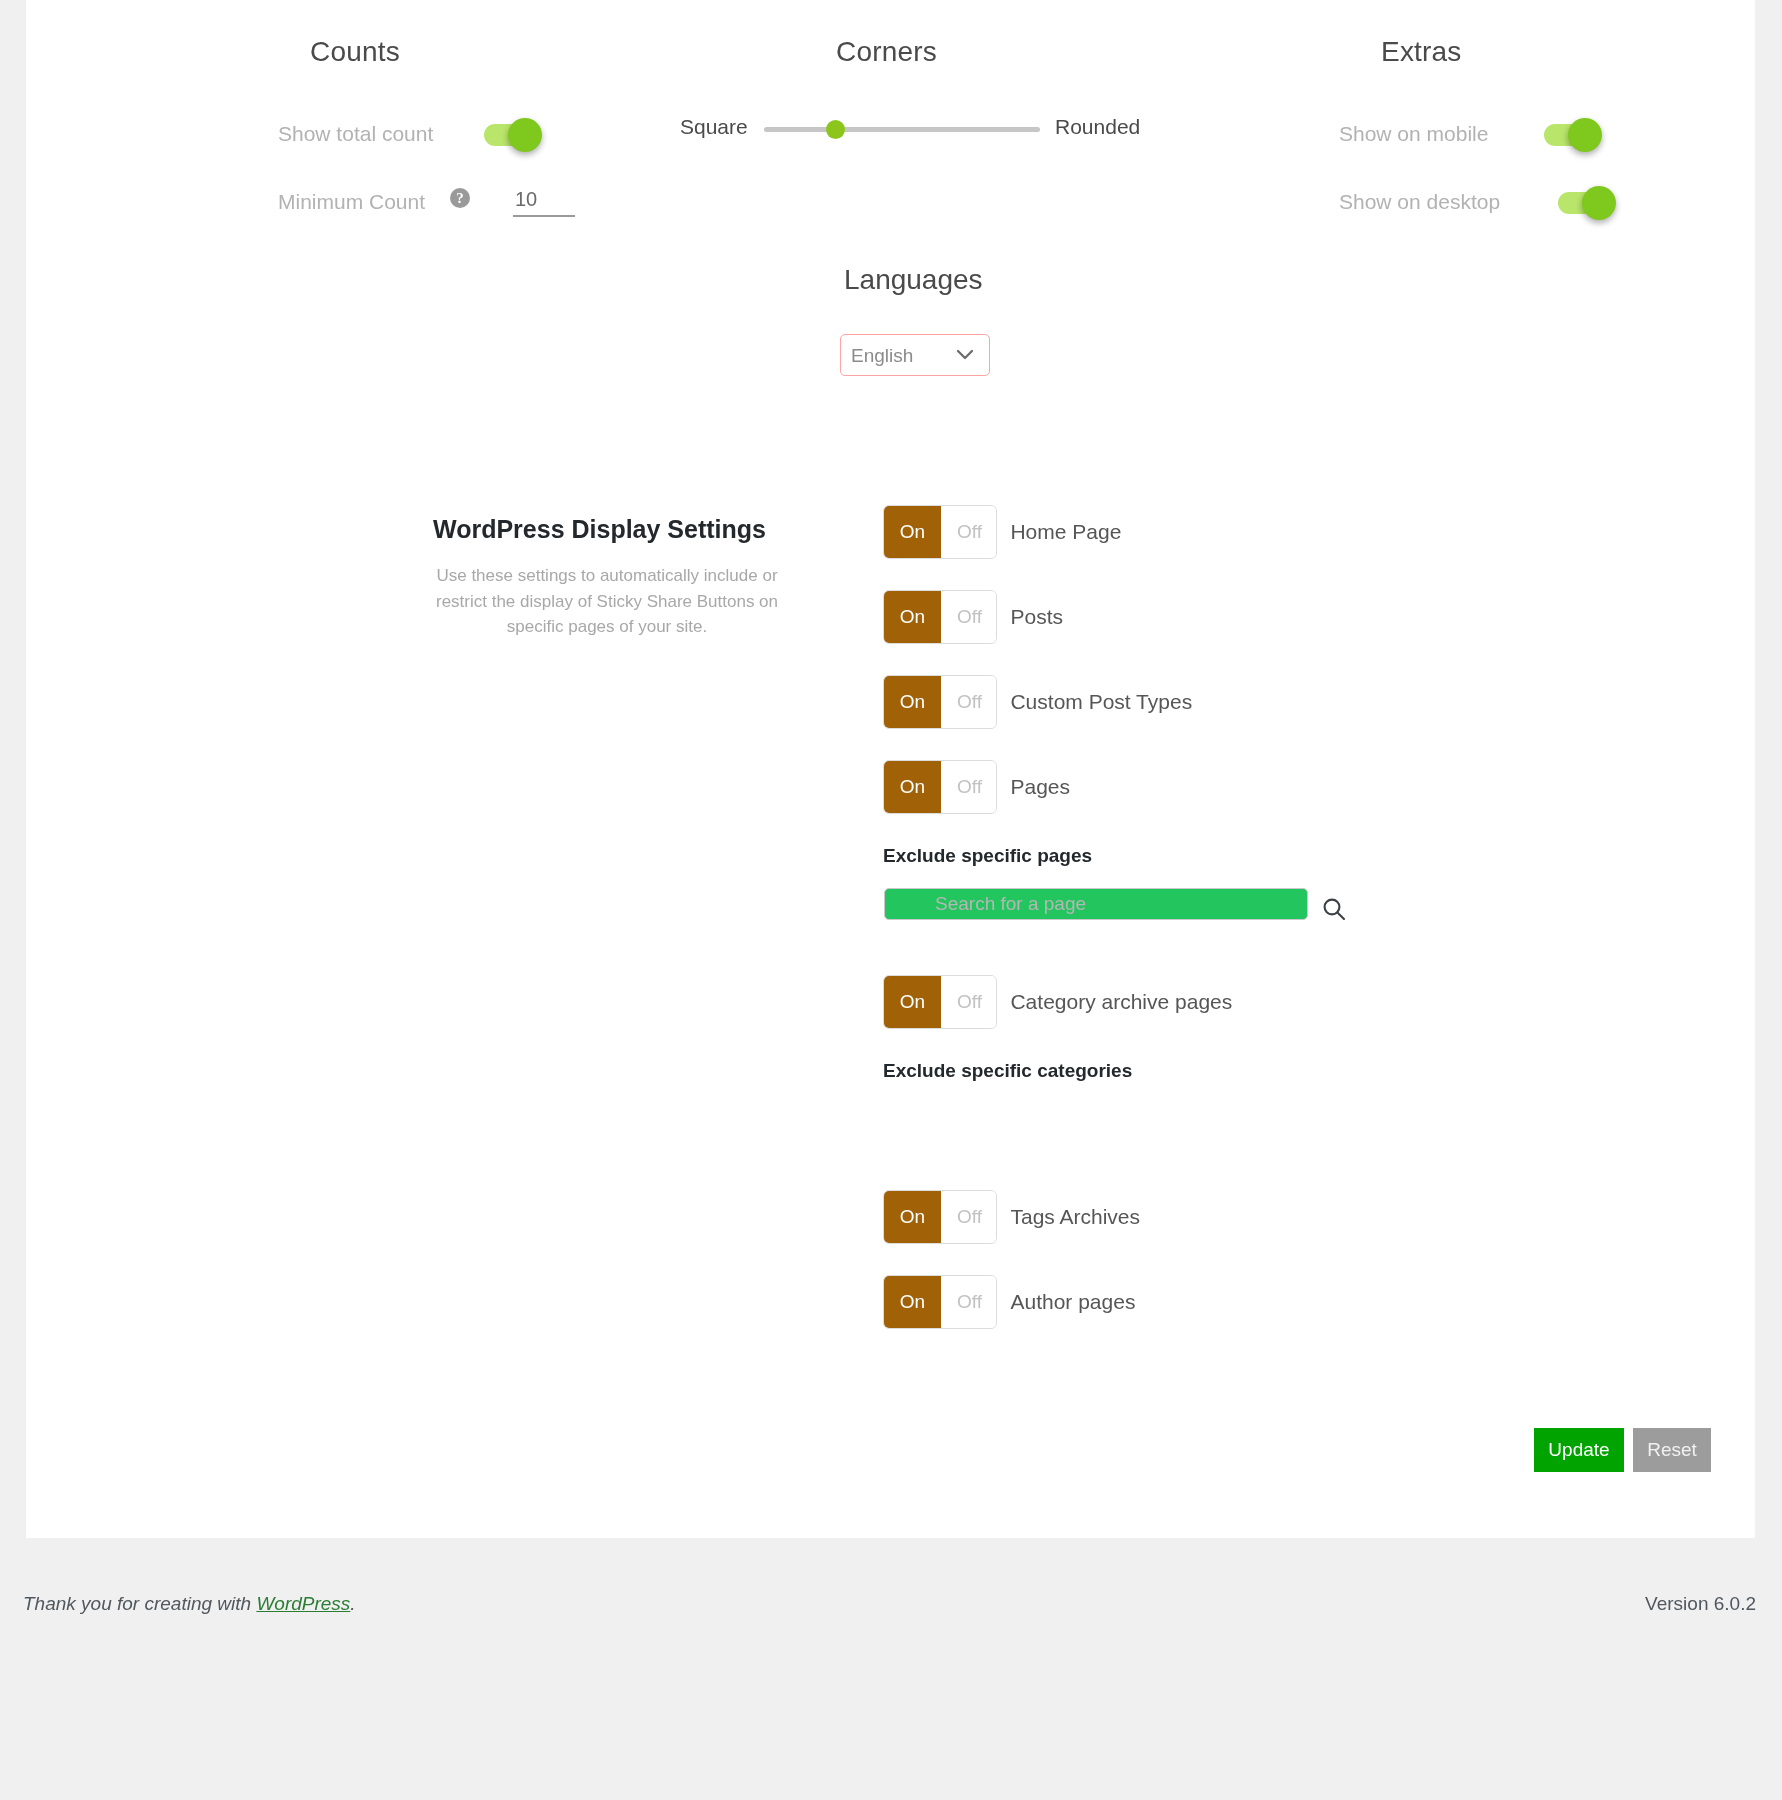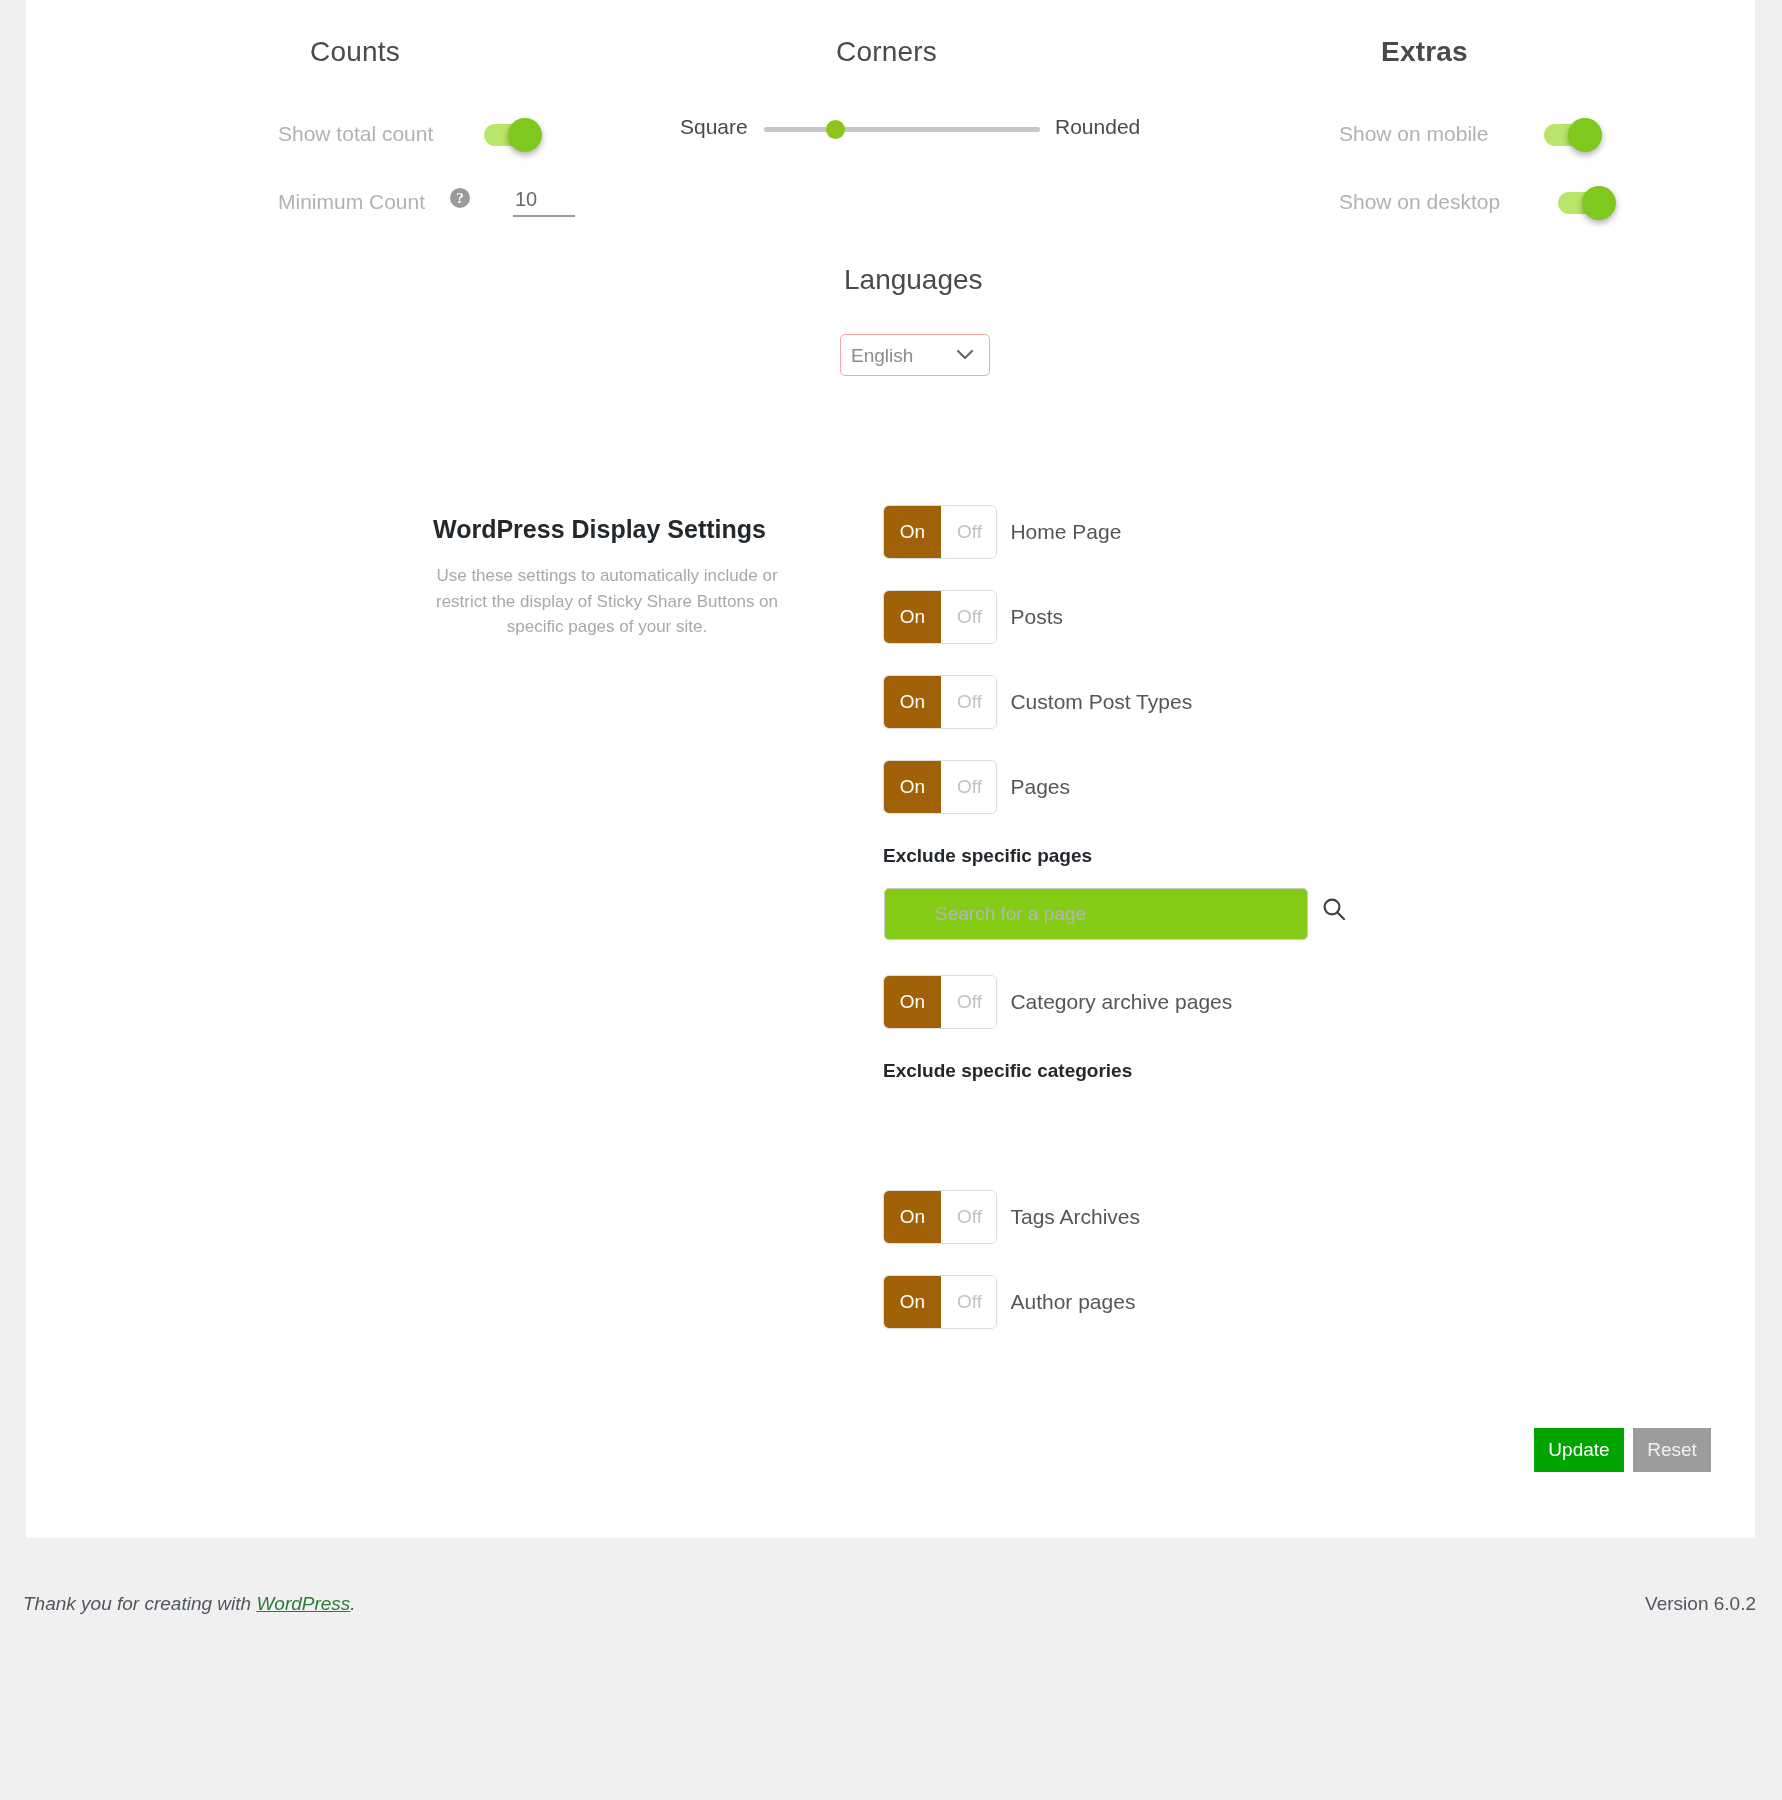--- a/index.html
+++ b/index.html
@@ -26,21 +26,21 @@
   .col-title {
     position: absolute;
     font-size: 28px;
     font-weight: 300;
     color: #4a4a4a;
     letter-spacing: .2px;
     white-space: nowrap;
   }
   #title-counts  { left: 284px;  top: 36px; }
   #title-corners { left: 810px;  top: 36px; }
-  #title-extras  { left: 1355px; top: 36px; font-weight: bold; }
+  #title-extras  { left: 1355px; top: 36px; }
 
   .field-label {
     position: absolute;
     font-size: 21px;
     font-weight: 300;
     color: #b2b2b2;
     white-space: nowrap;
   }
 
   
@@ -197,24 +197,24 @@
     position: absolute;
     left: 857px;
     font-size: 19px;
     font-weight: bold;
     color: #23282d;
   }
 
   
   .search-wrap { position: absolute; left: 858px; }
   .search-input {
-    width: 424px; height: 52px;
+    width: 424px; height: 32px;
     border: 1px solid #c9c9c9;
     border-radius: 5px;
-    background: #84cc16;
+    background: #22c55e;
     font-family: "Liberation Sans", sans-serif;
     font-size: 19px; font-weight: 300;
     color: #555;
     padding-left: 50px;
     outline: none;
   }
   .search-input::placeholder { color: #b6b6b6; }
   .search-icon {
     position: absolute;
     left: 436px; top: 7px;

